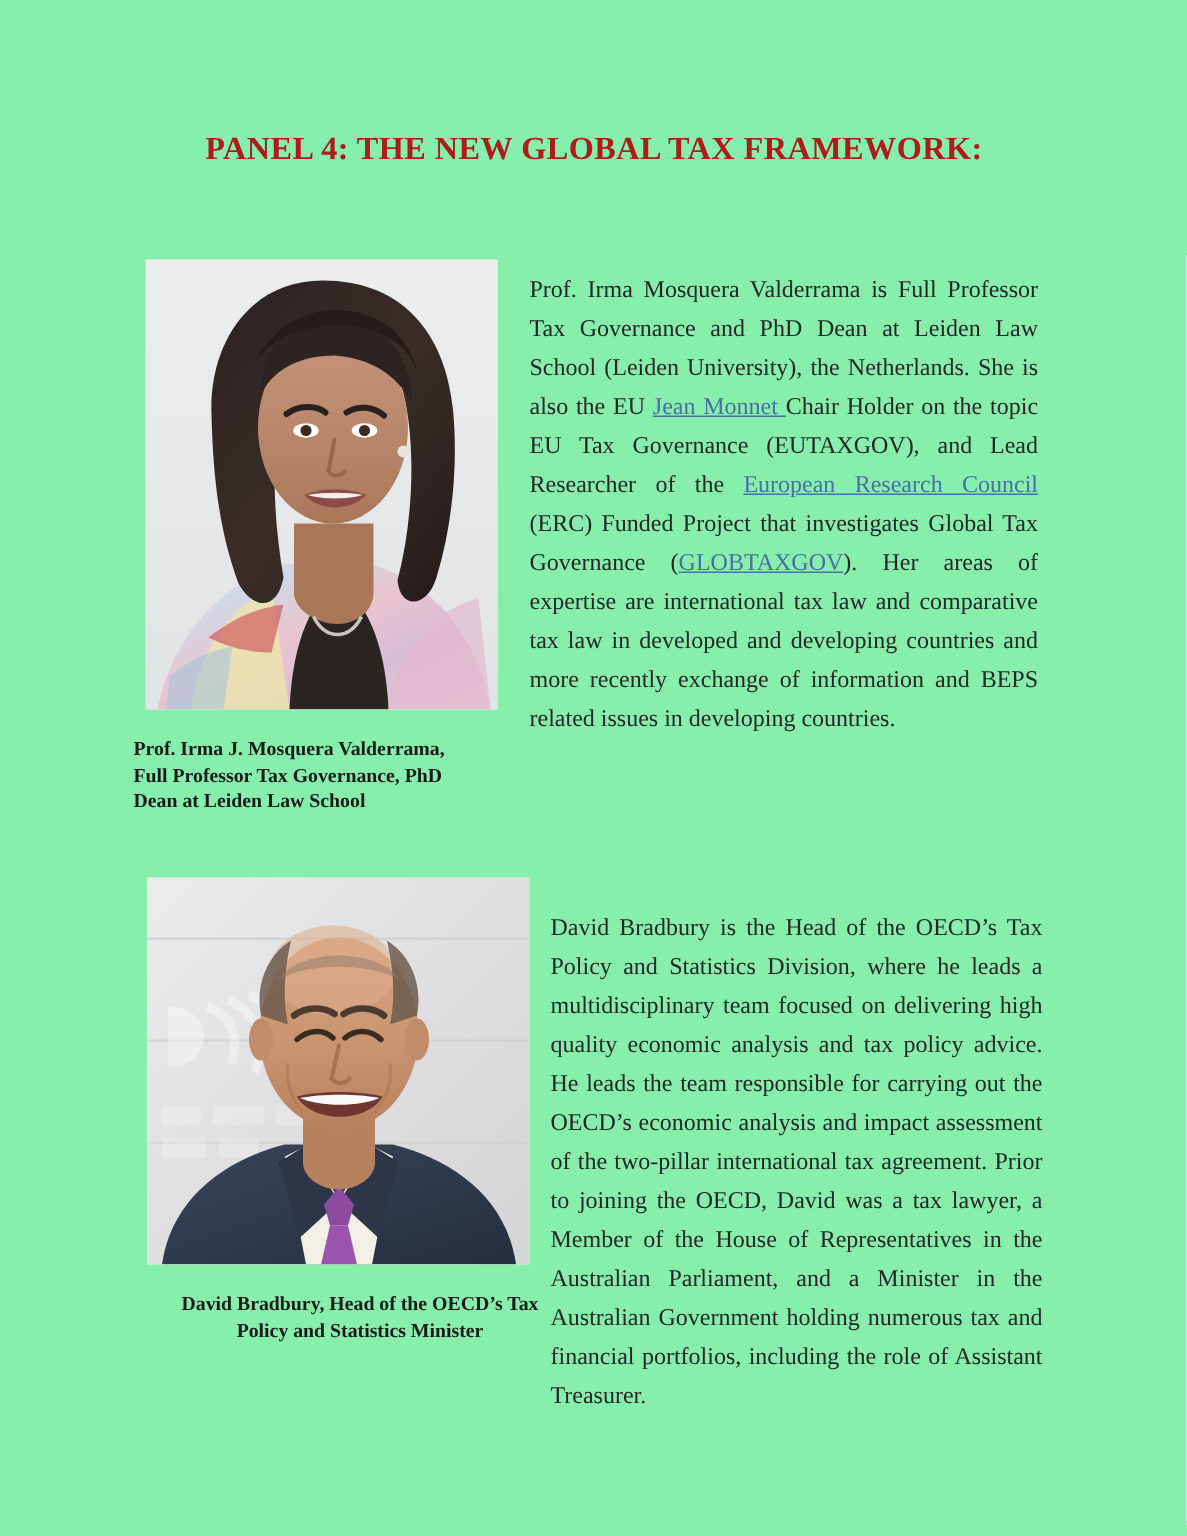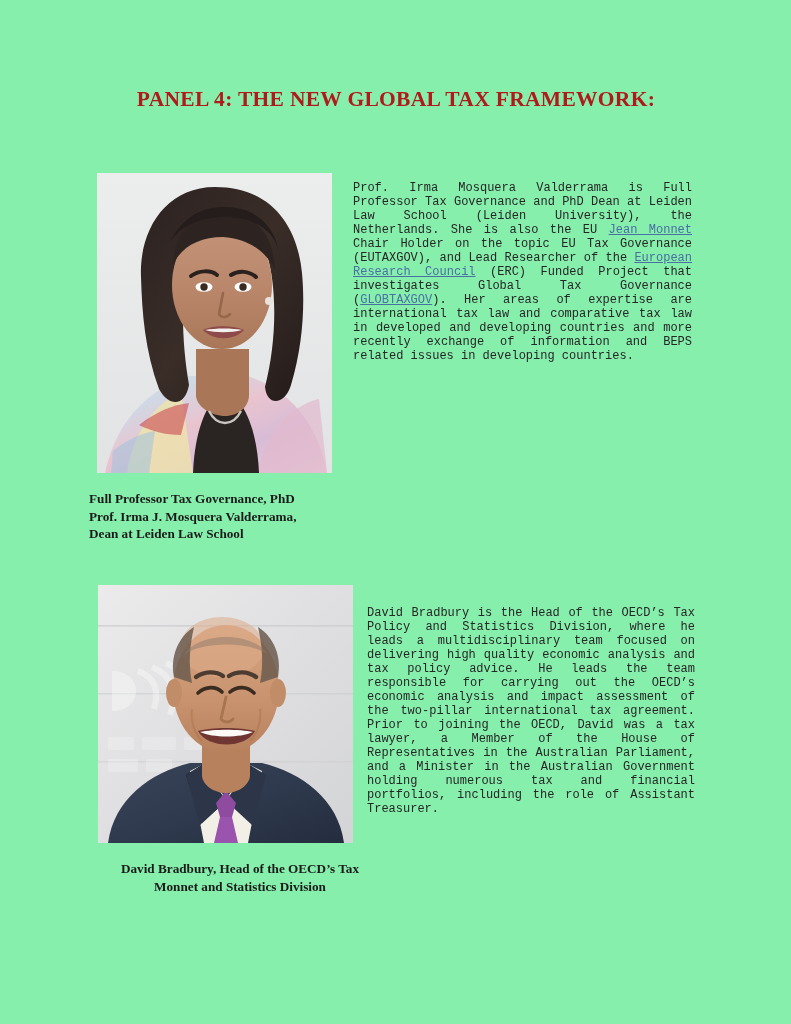--- a/index.html
+++ b/index.html
@@ -81,23 +81,23 @@
     top: 860px;
     width: 300px;
     text-align: center;
   }
   .caption div { white-space: nowrap; }
 
   
   .bio-text {
     position: absolute;
     text-align: justify;
-    font-family: Liberation Mono, monospace;
-    font-size: 12px;
-    line-height: 14px;
+    font-family: Liberation Serif, serif;
+    font-size: 16px;
+    line-height: 26px;
     color: #262626;
     hyphens: none;
   }
   .bio-text-1 {
     left: 353px;
     top: 181px;
     width: 339px;
   }
   .bio-text-2 {
     left: 367px;
@@ -181,22 +181,22 @@
       <path d="M106 157 C116 152 136 152 147 157 C137 168 116 168 106 157 Z" fill="#8d4a49"></path>
       <path d="M108 157 C119 155 135 155 145 157 C135 160 118 160 108 157 Z" fill="#f2f0ec"></path>
 
       <circle cx="172" cy="128" r="4" fill="#e8e3dd"></circle>
 
       <path d="M112 238 C120 254 136 254 144 238" stroke="#c9c4bd" stroke-width="2.4" fill="none"></path>
     </svg>
   </div>
 
   <div class="caption caption-1">
+    <div>Prof. Irma J. Mosquera Valderrama,</div>
     <div>Full Professor Tax Governance, PhD</div>
-    <div>Prof. Irma J. Mosquera Valderrama,</div>
     <div>Dean at Leiden Law School</div>
   </div>
 
   <div class="bio-text bio-text-1">
     <p>Prof. Irma Mosquera Valderrama is Full Professor Tax Governance and PhD Dean at Leiden Law School (Leiden University), the Netherlands. She is also the EU <a class="doclink" href="#">Jean Monnet </a>Chair Holder on the topic EU Tax Governance (EUTAXGOV), and Lead Researcher of the <a class="doclink" href="#">European Research Council</a> (ERC) Funded Project that investigates Global Tax Governance (<a class="doclink" href="#">GLOBTAXGOV</a>).  Her areas of expertise are international tax law and comparative tax law in developed and developing countries and more recently exchange of information and BEPS related issues in developing countries.</p>
   </div>
 
   <div class="photo photo-2">
     <svg viewBox="0 0 255 258" preserveAspectRatio="xMidYMid slice">
       <defs>
@@ -272,20 +272,20 @@
       <path d="M102 147 C116 144 141 144 155 147 C142 153 115 153 102 147 Z" fill="#fbfaf7"></path>
       <path d="M106 154 C118 160 139 160 151 154 C139 160 118 160 106 154 Z" fill="#c97f72" opacity="0.8"></path>
 
       <path d="M94 124 C92 138 98 150 104 156" stroke="#ab7850" stroke-width="2" fill="none" opacity="0.6"></path>
       <path d="M162 124 C164 138 158 150 152 156" stroke="#ab7850" stroke-width="2" fill="none" opacity="0.6"></path>
     </svg>
   </div>
 
   <div class="caption caption-2">
     <div>David Bradbury, Head of the OECD’s Tax</div>
-    <div>Monnet and Statistics Division</div>
+    <div>Policy and Statistics Minister</div>
   </div>
 
   <div class="bio-text bio-text-2">
     <p>David Bradbury is the Head of the OECD’s Tax Policy and Statistics Division, where he leads a multidisciplinary team focused on delivering high quality economic analysis and tax policy advice. He leads the team responsible for carrying out the OECD’s economic analysis and impact assessment of the two-pillar international tax agreement. Prior to joining the OECD, David was a tax lawyer, a Member of the House of Representatives in the Australian Parliament, and a Minister in the Australian Government holding numerous tax and financial portfolios, including the role of Assistant Treasurer.</p>
   </div>
 
 </div>
 
 </body></html>

